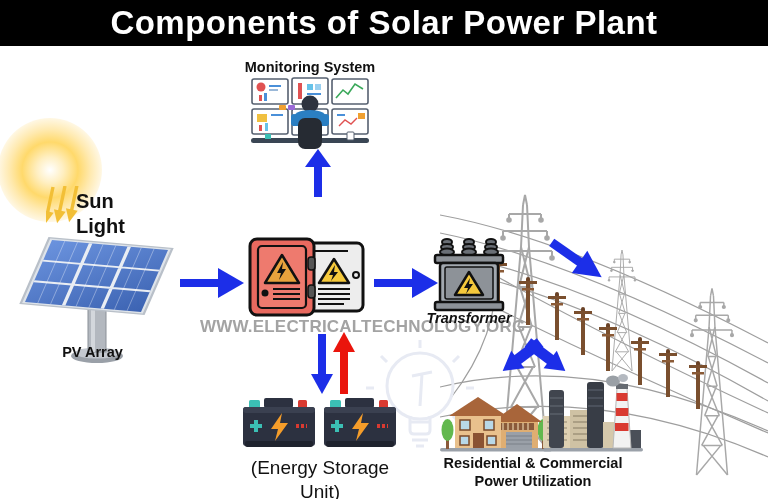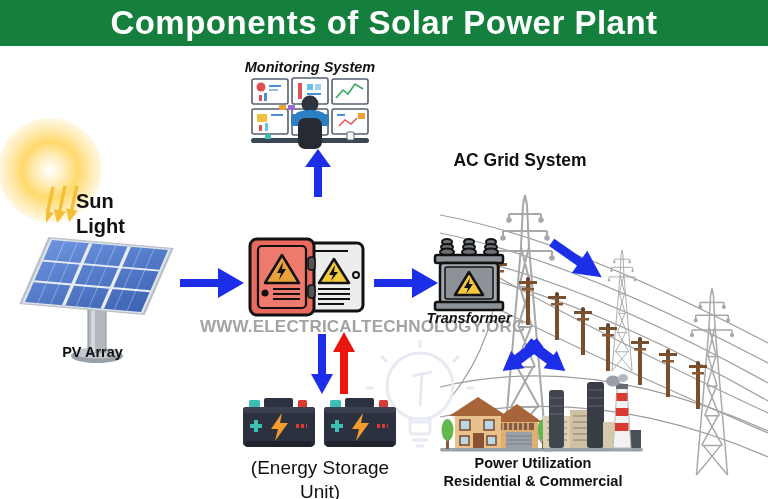--- a/index.html
+++ b/index.html
@@ -1,19 +1,19 @@
 <!DOCTYPE html>
 <html><head>
 <meta charset="utf-8">
 <style>
   * { margin:0; padding:0; box-sizing:border-box; }
   body { background:#fff; font-family:"Liberation Sans","DejaVu Sans",sans-serif; }
   .canvas { position:relative; width:768px; height:499px; background:#fff; overflow:hidden; }
   .abs { position:absolute; }
-  .title-bar { left:0; top:0; width:768px; height:46px; background:#15803d; display:flex; align-items:center; justify-content:center; z-index:10; }
+  .title-bar { left:0; top:0; width:768px; height:46px; background:#000000; display:flex; align-items:center; justify-content:center; z-index:10; }
   .title-bar span { color:#fff; font-size:33px; font-weight:bold; letter-spacing:0.5px; }
   .lbl { color:#111; font-weight:bold; text-align:center; z-index:7; line-height:1.25; }
   .lbl-14 { font-size:20px; }
   .lbl-15 { font-size:14.5px; }
   .lbl-17 { font-size:17.5px; }
   .lbl-sub { font-weight:normal; font-size:19px; }
   .watermark { color:#a3a3a3; font-size:17px; font-weight:bold; letter-spacing:0.2px; z-index:7; }
   .z1 { z-index:1; } .z3 { z-index:3; } .z4 { z-index:4; } .z5 { z-index:5; }
   .sun-glow { left:-2px; top:118px; width:104px; height:104px; border-radius:50%;
     background: radial-gradient(circle, #ffffff 0%, #ffefc2 18%, #ffd96b 38%, rgba(255,216,110,0.55) 55%, rgba(255,220,130,0.18) 72%, rgba(255,255,255,0) 78%);
@@ -128,21 +128,21 @@
       </g>
       <g stroke="#ffffff" stroke-width="0.7" opacity="0.5">
         <path d="M11,0 L11,100 M22,0 L22,100 M44,0 L44,100 M55,0 L55,100 M77,0 L77,100 M88,0 L88,100"></path>
       </g>
     </g>
   </svg>
   <div class="abs lbl lbl-15" style="left:35px; top:343px; width:115px;">
     <span>PV Array</span>
   </div>
 
-  <div class="abs lbl lbl-15" style="left:230px; top:58px; width:160px;font-style:italic;">
+  <div class="abs lbl lbl-15" style="left:230px; top:58px; width:160px;">
     <span>Monitoring System</span>
   </div>
   <svg class="abs z4" style="left:251px; top:76px;" width="118" height="74" viewBox="0 0 118 74">
     <g>
 
       <rect x="1" y="3" width="36" height="25" rx="2" fill="#ffffff" stroke="#566070" stroke-width="1.6"></rect>
       <rect x="41" y="2" width="36" height="26" rx="2" fill="#ffffff" stroke="#566070" stroke-width="1.6"></rect>
       <rect x="81" y="3" width="36" height="25" rx="2" fill="#ffffff" stroke="#566070" stroke-width="1.6"></rect>
 
       <rect x="1" y="33" width="36" height="25" rx="2" fill="#ffffff" stroke="#566070" stroke-width="1.6"></rect>
@@ -256,23 +256,20 @@
       <path d="M7,29 L19,29 M13,23 L13,35" stroke="#3bbfb4" stroke-width="4"></path>
       <polygon points="39,16 28,32 35,32 32,44 45,26 37,26" fill="#f59d2a"></polygon>
       <path d="M53,29 L64,29" stroke="#d93a31" stroke-width="4" stroke-dasharray="3,2"></path>
     </g>
     <use href="#bat" x="81"></use>
   </svg>
   <div class="abs lbl lbl-15" style="left:245px; top:456px; width:150px;">
     <div class="lbl-sub">(Energy Storage Unit)</div>
   </div>
 
-  <div class="abs lbl lbl-17" style="left:440px; top:150px; width:160px;">
-    <span>AC Grid System</span>
-  </div>
 
   <svg class="abs z4" style="left:433px; top:236px;" width="72" height="76" viewBox="0 0 72 76">
     <g stroke="#111" stroke-width="2" fill="#6a6f76">
       <g id="bush">
         <ellipse cx="14" cy="6" rx="5" ry="3"></ellipse>
         <ellipse cx="14" cy="11" rx="6" ry="3"></ellipse>
         <ellipse cx="14" cy="16" rx="7" ry="3.5"></ellipse>
       </g>
       <use href="#bush" x="22"></use>
       <use href="#bush" x="44"></use>
@@ -359,17 +356,17 @@
       <rect x="73.5" y="19" width="11" height="8" fill="#d93a31"></rect>
       <rect x="72.8" y="34" width="12.5" height="8" fill="#d93a31"></rect>
       <rect x="72" y="49" width="13.5" height="8" fill="#d93a31"></rect>
       <rect x="73" y="10" width="12" height="5" fill="#666b72"></rect>
       <ellipse cx="70" cy="7" rx="7" ry="5.5" fill="#9aa0a6"></ellipse>
       <ellipse cx="80" cy="4" rx="5" ry="4" fill="#b4b9c0"></ellipse>
     </g>
   </svg>
 
   <div class="abs lbl lbl-15" style="left:428px; top:454px; width:210px;">
+    <div>Residential &amp; Commercial</div>
     <div>Power Utilization</div>
-    <div>Residential &amp; Commercial</div>
   </div>
 
 </div>
 
 </body></html>

